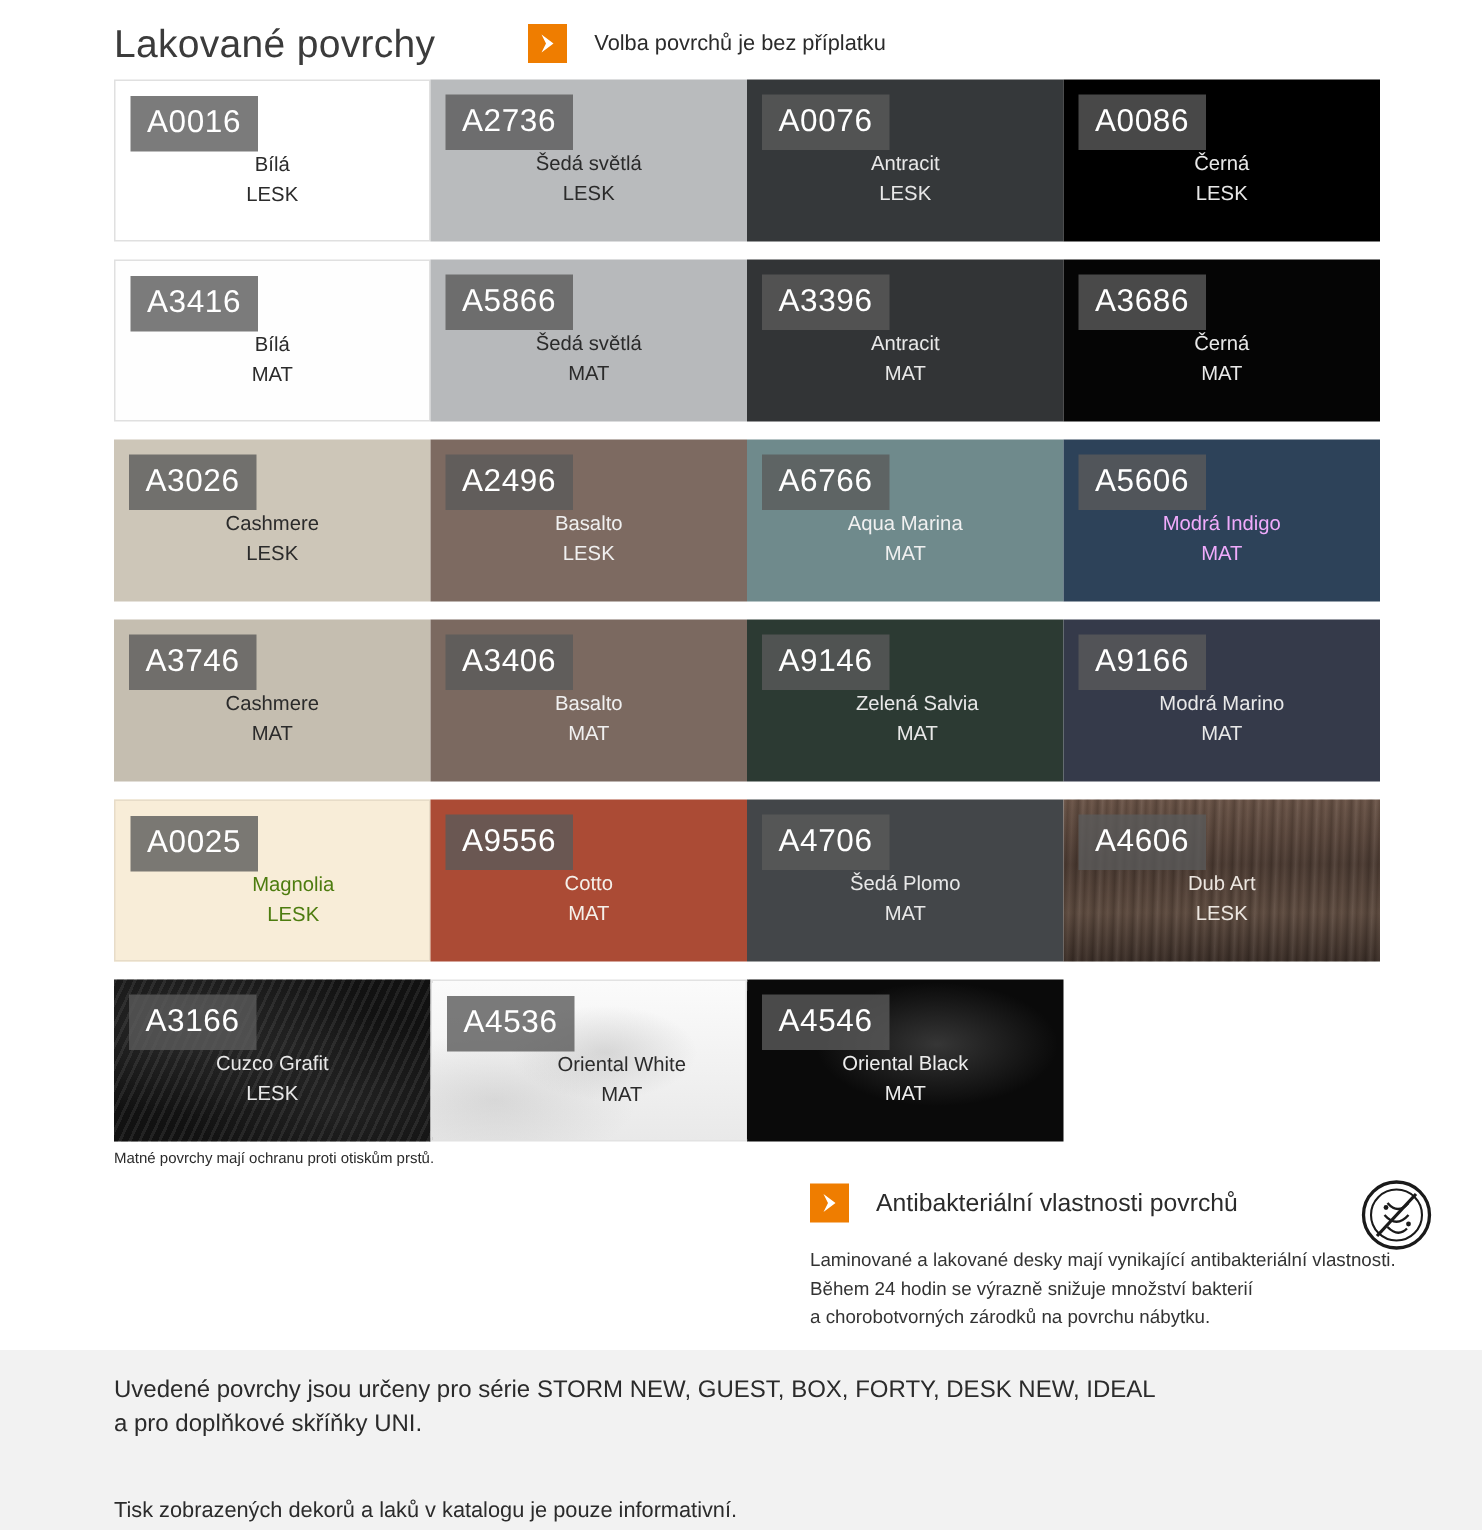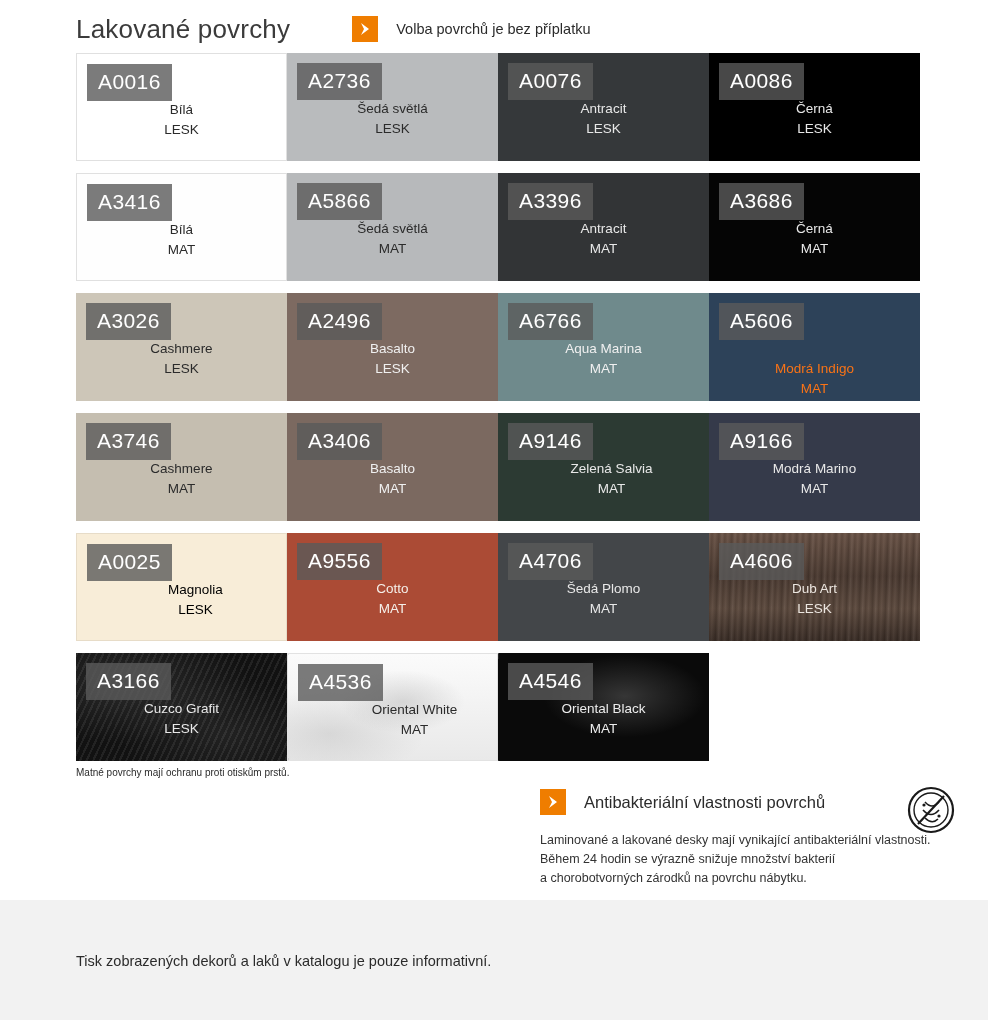--- a/index.html
+++ b/index.html
@@ -269,21 +269,21 @@
         </div>
         <div class="swatch" style="background: rgb(111, 138, 140);">
           <div class="code">A6766</div>
           <div class="labels" style="color: rgb(240, 240, 240);">
             <span class="nm">Aqua Marina</span>
             <span class="fin">MAT</span>
           </div>
         </div>
         <div class="swatch" style="background: rgb(45, 66, 89);">
           <div class="code">A5606</div>
-          <div class="labels" style="color: #f97316; margin-top: 20px;">
+          <div class="labels" style="color: #f0abfc;">
             <span class="nm">Modrá Indigo</span>
             <span class="fin">MAT</span>
           </div>
         </div>
       </div>
       <div class="row">
         <div class="swatch" style="background: rgb(197, 190, 176);">
           <div class="code">A3746</div>
           <div class="labels" style="color: rgb(43, 43, 43);">
             <span class="nm">Cashmere</span>
@@ -308,21 +308,21 @@
           <div class="code">A9166</div>
           <div class="labels" style="color: rgb(232, 232, 232);">
             <span class="nm">Modrá Marino</span>
             <span class="fin">MAT</span>
           </div>
         </div>
       </div>
       <div class="row">
         <div class="swatch" style="background: rgb(248, 237, 216); border: 1px solid rgb(231, 220, 200);">
           <div class="code">A0025</div>
-          <div class="labels" style="color: #000000; padding-left: 28px;">
+          <div class="labels" style="color: #4d7c0f; padding-left: 28px;">
             <span class="nm">Magnolia</span>
             <span class="fin">LESK</span>
           </div>
         </div>
         <div class="swatch" style="background: rgb(171, 75, 53);">
           <div class="code">A9556</div>
           <div class="labels" style="color: rgb(245, 240, 234);">
             <span class="nm">Cotto</span>
             <span class="fin">MAT</span>
           </div>
@@ -392,17 +392,21 @@
         <path d="M19 27 q8 9 16 0" fill="none" stroke="#1a1a1a" stroke-width="1.6"></path>
         <path d="M21 35 q7 7 13 1" fill="none" stroke="#1a1a1a" stroke-width="1.6"></path>
         <circle cx="20" cy="22" r="1.6" fill="#1a1a1a"></circle>
         <circle cx="35" cy="33" r="1.6" fill="#1a1a1a"></circle>
       </svg>
     </div>
   </div>
 
   <div class="footer">
     <div class="footer-inner">
+      <div class="f-line1">
+        <span>Uvedené povrchy jsou určeny pro série </span><span class="strong">STORM NEW, GUEST, BOX, FORTY, DESK NEW, IDEAL</span><br>
+        <span>a pro doplňkové skříňky </span><span class="strong">UNI.</span>
+      </div>
       <div class="f-line2">Tisk zobrazených dekorů a laků v katalogu je pouze informativní.</div>
     </div>
   </div>
 
 </div>
 
 </body></html>

